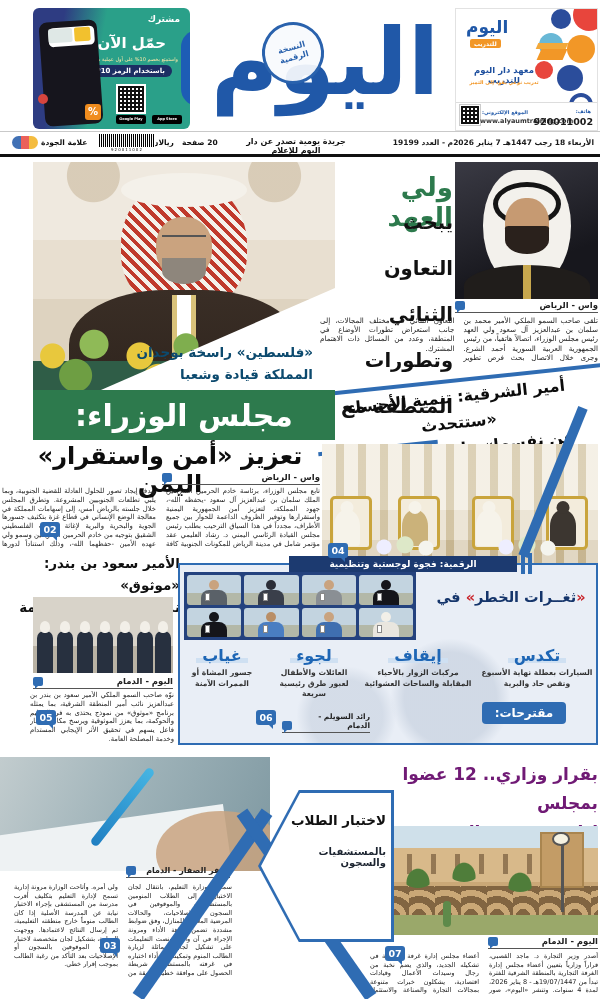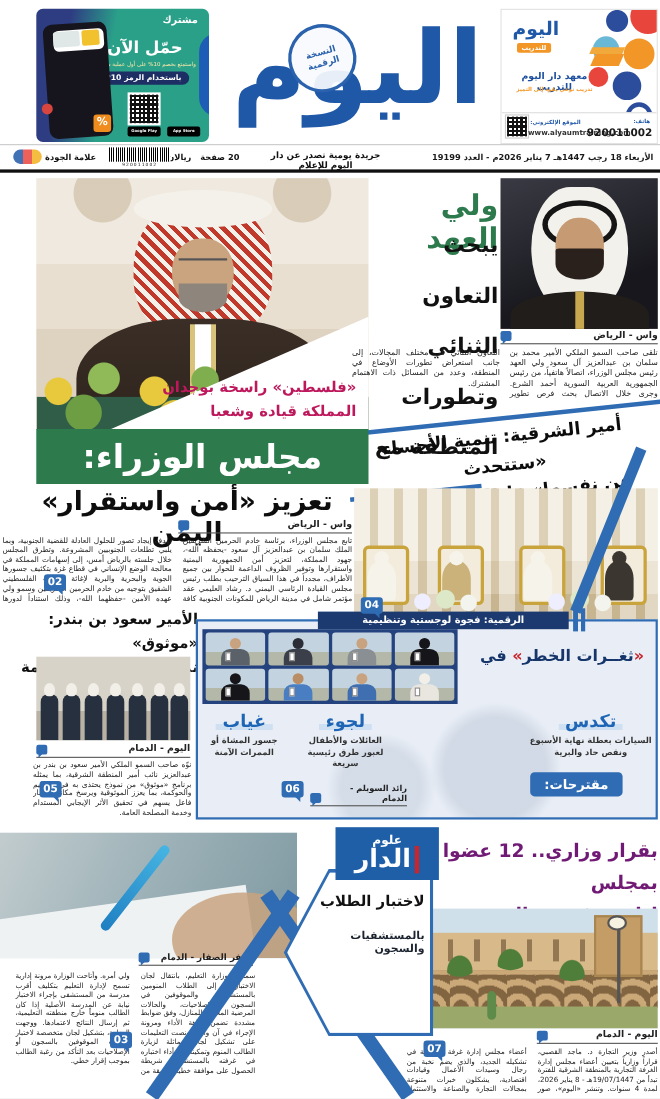--- a/index.html
+++ b/index.html
@@ -112,22 +112,22 @@
   .kp-desk{position:absolute;left:0;bottom:0;width:100%;height:30px;background:#2f5d47;}
   .kp-flowers{position:absolute;left:-8px;bottom:0;width:230px;height:78px;background:
      radial-gradient(circle at 12% 55%, #e8c83d 0 12px, transparent 13px),
      radial-gradient(circle at 30% 40%, #8fba57 0 14px, transparent 15px),
      radial-gradient(circle at 50% 55%, #e8c83d 0 13px, transparent 14px),
      radial-gradient(circle at 70% 42%, #7fae4e 0 12px, transparent 13px),
      radial-gradient(circle at 22% 80%, #6e9e43 0 16px, transparent 17px),
      radial-gradient(circle at 58% 85%, #dfc13a 0 15px, transparent 16px),
      radial-gradient(circle at 86% 70%, #86b254 0 14px, transparent 15px);}
   .kp-wedge{position:absolute;inset:0;background:#fff;clip-path:polygon(100% 55%,100% 101%,20% 101%);}
-  .kickerPal{left:132px;top:341px;width:192px;text-align:right;font-size:13.5px;font-weight:bold;
-             line-height:22px;color:#be185d;z-index:3;}
+  .kickerPal{left:121px;top:341px;width:192px;text-align:right;font-size:13.5px;font-weight:bold;
+             line-height:22px;color:#0c4a6e;z-index:3;}
   .greenBanner{left:33px;top:390px;width:302px;height:50px;background:#2d7a4d;color:#fff;display:flex;
                align-items:center;justify-content:center;font-size:30px;font-weight:bold;z-index:3;}
   .cabHead{left:5px;top:442px;width:330px;text-align:center;font-size:24px;font-weight:bold;color:#0d0d0d;}
   .cabByline{left:162px;top:472px;width:158px;}
   .cabBody{left:2px;top:487px;width:318px;height:62px;column-count:2;column-gap:10px;
            font-size:6.8px;line-height:8.8px;text-align:justify;color:#222;overflow:hidden;}
 
   
   .cpKicker{left:335px;top:172px;width:118px;text-align:right;font-size:26px;font-weight:bold;color:#2d7a4d;}
   .cpHead{left:335px;top:200px;width:118px;text-align:right;font-size:19.5px;font-weight:bold;
@@ -478,20 +478,24 @@
   <div class="abs pTitle">
     <div class="pt-l2">
       <span class="red">«</span><span>ثغــرات الخطر</span><span class="red">»</span>
       <span>في</span>
     </div>
   </div>
   <div class="abs kw kw1">
     <div class="kw-w">تكدس</div>
     <div class="kw-d">السيارات بعطلة نهاية الأسبوع ونقص حاد والبرية</div>
   </div>
+  <div class="abs kw kw2">
+    <div class="kw-w">إيقاف</div>
+    <div class="kw-d">مركبات الزوار بالأحياء المقابلة والساحات العشوائية</div>
+  </div>
   <div class="abs kw kw3">
     <div class="kw-w">لجوء</div>
     <div class="kw-d">العائلات والأطفال لعبور طرق رئيسية سريعة</div>
   </div>
   <div class="abs kw kw4">
     <div class="kw-w">غياب</div>
     <div class="kw-d">جسور المشاة أو الممرات الآمنة</div>
   </div>
   <div class="abs suggL">مقترحات:</div>
   <div class="abs byline panelByline">
@@ -501,24 +505,20 @@
   </div>
   <div class="abs badge badge06">06</div>
 
   <div class="abs penPhoto">
     <span class="paper"></span>
     <span class="hand"></span>
     <span class="pen"></span>
   </div>
   <div class="abs xr xr1"></div>
   <div class="abs xr xr2"></div>
-  <div class="abs secLogo">
-    <span class="sec-top">علوم</span>
-    <span class="sec-bottom">الدار</span>
-  </div>
   <div class="abs chev">
     <span class="chevShape"></span>
     <span class="chevInner"></span>
     <span class="chevTxt">
       <span class="cv-l1" style="display:block;">لاختبار الطلاب</span>
       <span class="cv-l3" style="display:block;">بالمستشفيات والسجون</span>
     </span>
   </div>
   <div class="abs byline exByline">
     <span>جعفر الصفار - الدمام</span>

